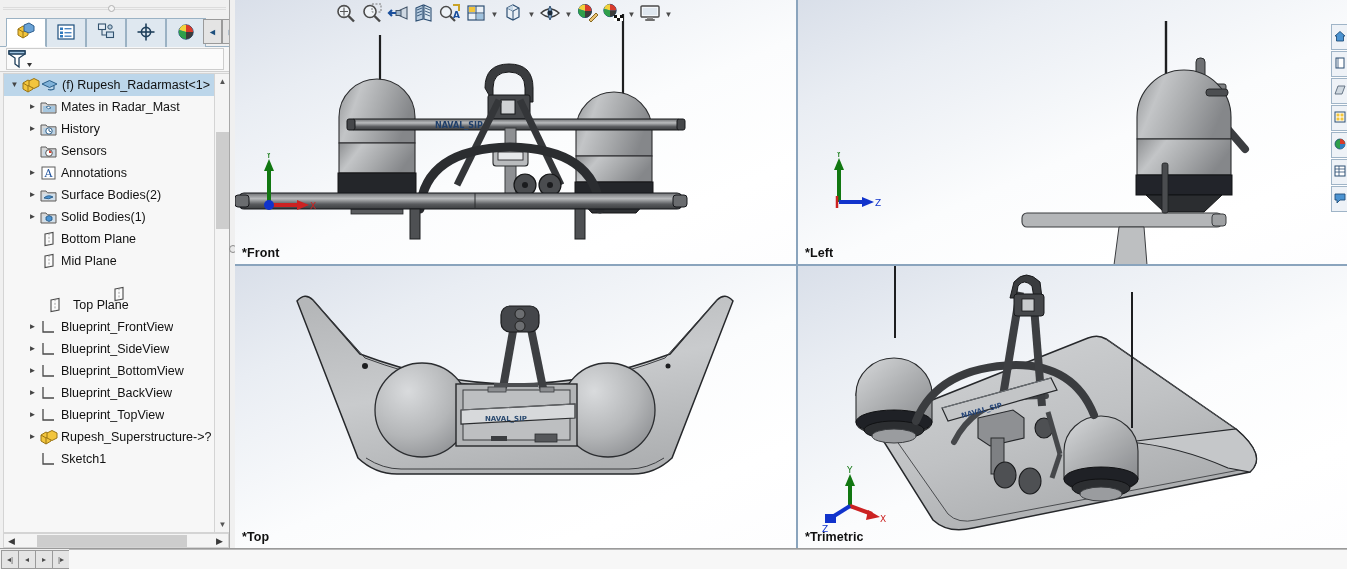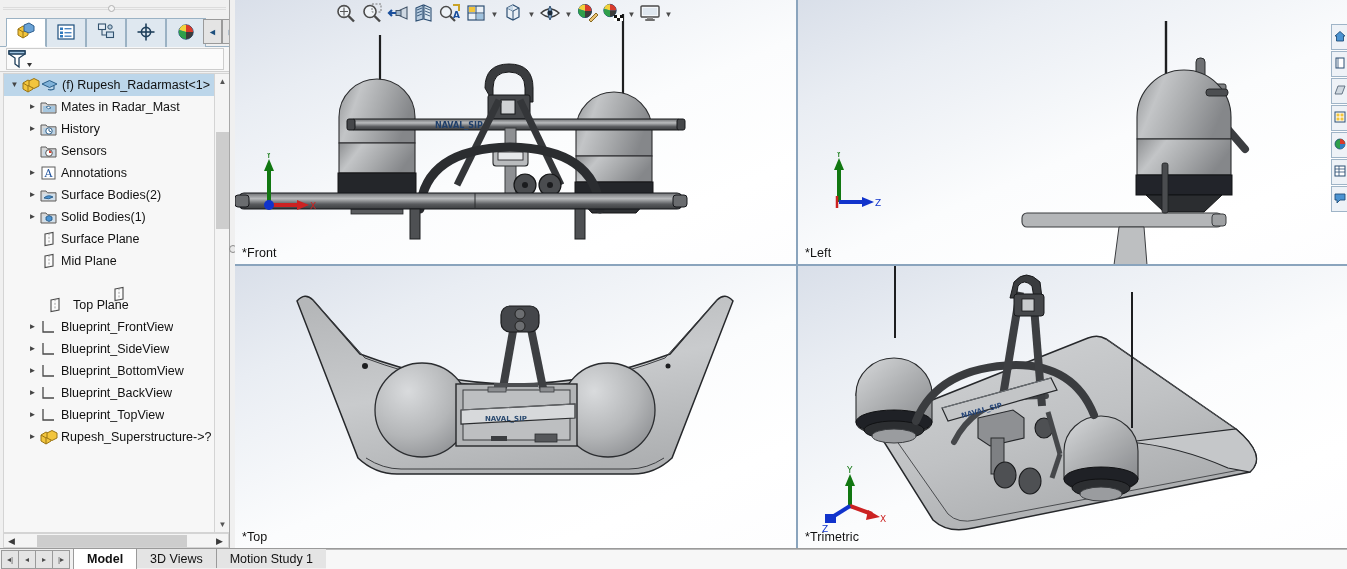--- a/index.html
+++ b/index.html
@@ -142,21 +142,21 @@
   }
   #vp-front { left: 0;   top: 0;   width: 561px; height: 264px; }
   #vp-left  { left: 563px; top: 0; width: 549px; height: 264px; }
   #vp-top   { left: 0;   top: 266px; width: 561px; height: 282px; }
   #vp-tri   { left: 563px; top: 266px; width: 549px; height: 282px; }
   .vp-div-v { position: absolute; left: 561px; top: 0; width: 2px; height: 548px; background: #8aa4bd; }
   .vp-div-h { position: absolute; left: 0; top: 264px; width: 1112px; height: 2px; background: #8aa4bd; }
 
   .vp-label {
     position: absolute; left: 7px; bottom: 4px;
-    font-size: 12.5px; font-weight: normal; color: #111;
+    font-size: 12.5px; font-weight: bold; color: #111;
     letter-spacing: .1px;
   }
   .triad { position: absolute; }
   .triad svg { display: block; }
 
   
   #hud {
     position: absolute; left: 98px; top: 1px; height: 26px;
     display: flex; align-items: center; gap: 0px; z-index: 40;
   }
@@ -387,21 +387,21 @@
           <span class="lbl">Solid Bodies(1)</span>
         </div>
         <div class="tree-row" style="padding-left: 22px;">
           <span class="expander"></span>
           <span class="ico">
             <svg width="16" height="17" viewBox="0 0 16 17">
               <path d="M4 3 L12 1.5 L12 13 L4 14.5 Z" fill="#fbfbfb" stroke="#4a4a4a" stroke-width="1.1"></path>
               <line x1="8" y1="2.2" x2="8" y2="14" stroke="#8a8a8a" stroke-width="0.8" stroke-dasharray="2 1.6"></line>
             </svg>
           </span>
-          <span class="lbl">Surface Plane</span>
+          <span class="lbl">Bottom Plane</span>
         </div>
         <div class="tree-row" style="padding-left: 22px;">
           <span class="expander"></span>
           <span class="ico">
             <svg width="16" height="17" viewBox="0 0 16 17">
               <path d="M4 3 L12 1.5 L12 13 L4 14.5 Z" fill="#fbfbfb" stroke="#4a4a4a" stroke-width="1.1"></path>
               <line x1="8" y1="2.2" x2="8" y2="14" stroke="#8a8a8a" stroke-width="0.8" stroke-dasharray="2 1.6"></line>
             </svg>
           </span>
           <span class="lbl">Mid Plane</span>
@@ -475,20 +475,29 @@
           <span class="expander">►</span>
           <span class="ico">
             <svg width="18" height="17" viewBox="0 0 18 17">
               <path d="M1 6 L6 3 L11 6 L11 12 L6 15 L1 12 Z" fill="#f2c53d" stroke="#9a7414" stroke-width="1"></path>
               <path d="M1 6 L6 9 L11 6" fill="none" stroke="#9a7414" stroke-width="1"></path>
               <path d="M6 9 L6 15" stroke="#9a7414" stroke-width="1"></path>
               <path d="M7 4 L12 1.5 L17 4 L17 9 L12 11.5 L7 9 Z" fill="#f2c53d" stroke="#9a7414" stroke-width="1"></path>
             </svg>
           </span>
           <span class="lbl">Rupesh_Superstructure-&gt;?</span>
+        </div>
+        <div class="tree-row" style="padding-left: 22px;">
+          <span class="expander"></span>
+          <span class="ico">
+            <svg width="17" height="16" viewBox="0 0 17 16">
+              <path d="M3 2 L3 13 L14 13" fill="none" stroke="#4a4a4a" stroke-width="1.3"></path>
+            </svg>
+          </span>
+          <span class="lbl">Sketch1</span>
         </div>
       </div>
 
     <div id="tree-vsb">
       <div class="btn up">▲</div>
       <div class="thumb"></div>
       <div class="btn dn">▼</div>
     </div>
 
     <div id="tree-hsb">
@@ -1024,27 +1033,16 @@
     </div>
   </div>
 
   <div id="bottombar">
     <div class="navbtns">
       <div class="navbtn">◂|</div>
       <div class="navbtn">◂</div>
       <div class="navbtn">▸</div>
       <div class="navbtn">|▸</div>
     </div>
-    <div class="tabs">
-      <div class="btab active">
-        <span>Model</span>
-      </div>
-      <div class="btab">
-        <span>3D Views</span>
-      </div>
-      <div class="btab">
-        <span>Motion Study 1</span>
-      </div>
-    </div>
     <div class="tailfill"></div>
   </div>
 
 </div>
 
 </body></html>

